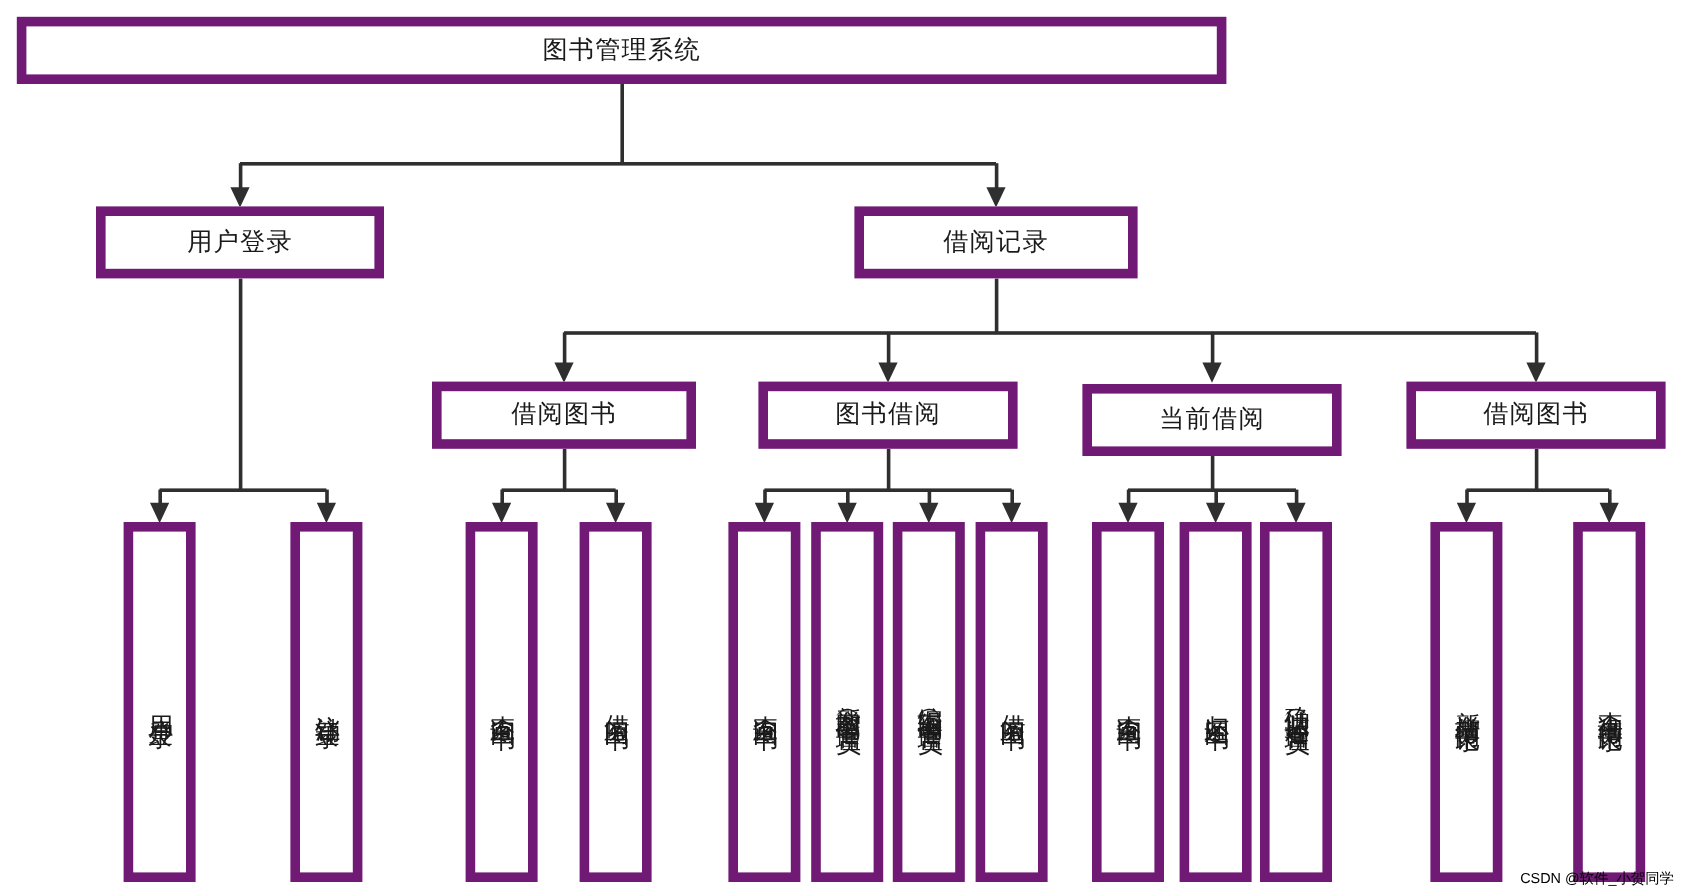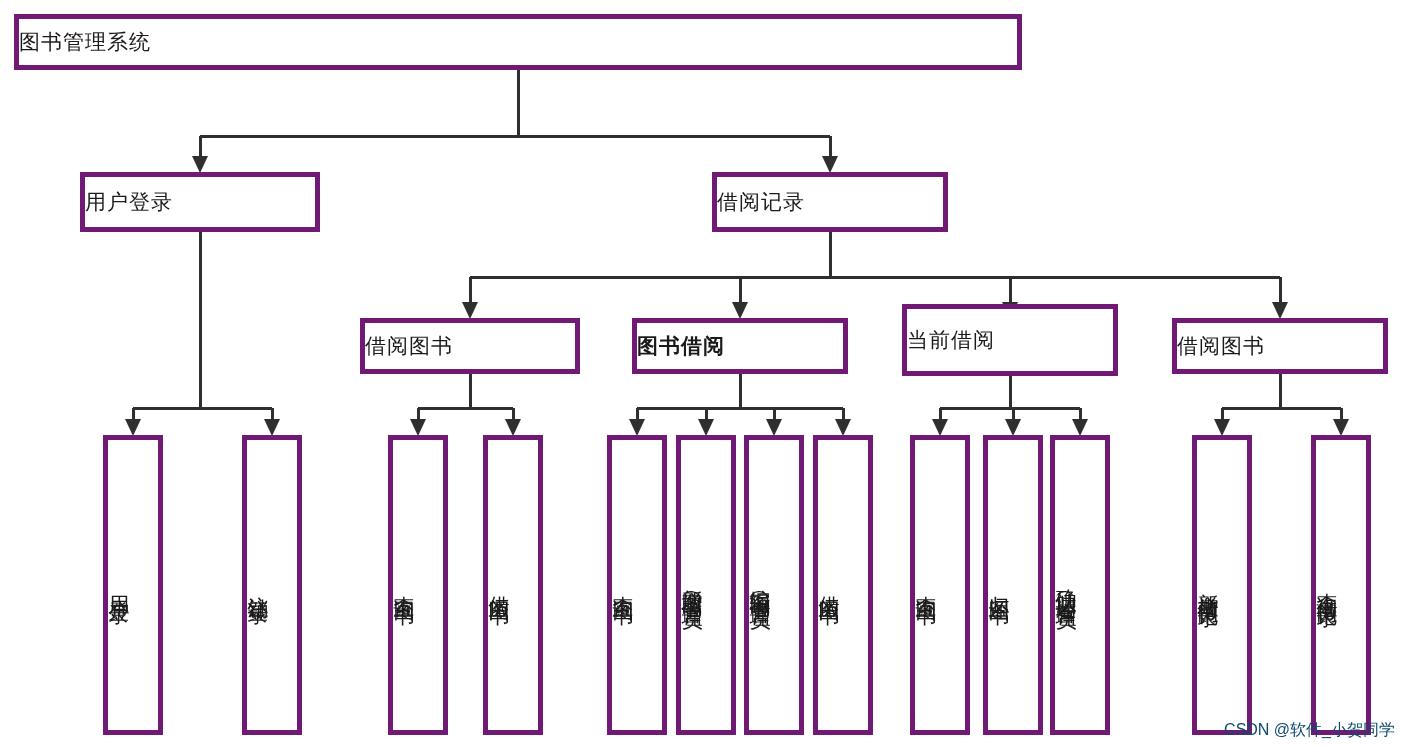--- a/index.html
+++ b/index.html
@@ -14,23 +14,24 @@
     position: relative;
     width: 1405px;
     height: 747px;
     background: #ffffff;
     overflow: hidden;
   }
   .node {
     position: absolute;
     box-sizing: border-box;
     background: #ffffff;
-    border: 5px solid #701a75;
+    border: 8px solid #701a75;
     display: flex;
     align-items: center;
+    justify-content: center;
     color: #1a1a1a;
     z-index: 2;
   }
   .node.h {
     font-size: 21px;
     letter-spacing: 1px;
     line-height: 1.2;
   }
   .node.v {
     font-size: 21px;
@@ -55,22 +56,22 @@
     height: 0;
     border-left: 8px solid transparent;
     border-right: 8px solid transparent;
     border-top: 17px solid #2f2f2f;
     z-index: 1;
   }
   #watermark {
     position: absolute;
     right: 10px;
     bottom: 6px;
-    font-size: 16px;
-    color: #0c4a6e;
+    font-size: 12px;
+    color: #000000;
     z-index: 5;
     white-space: nowrap;
     margin-top: 37px;
   }
 </style>
 </head>
 <body>
 
 <div id="canvas">
 
@@ -135,24 +136,24 @@
       </div>
       <div class="node h" style="left: 80px; top: 172px; width: 240px; height: 60px;">
         <span>用户登录</span>
       </div>
       <div class="node h" style="left: 712px; top: 172px; width: 236px; height: 60px;">
         <span>借阅记录</span>
       </div>
       <div class="node h" style="left: 360px; top: 318px; width: 220px; height: 56px;">
         <span>借阅图书</span>
       </div>
-      <div class="node h" style="left: 632px; top: 318px; width: 216px; height: 56px; font-weight: bold;">
+      <div class="node h" style="left: 632px; top: 318px; width: 216px; height: 56px;">
         <span>图书借阅</span>
       </div>
-      <div class="node h" style="left: 902px; top: 304px; width: 216px; height: 72px;">
+      <div class="node h" style="left: 902px; top: 320px; width: 216px; height: 60px;">
         <span>当前借阅</span>
       </div>
       <div class="node h" style="left: 1172px; top: 318px; width: 216px; height: 56px;">
         <span>借阅图书</span>
       </div>
       <div class="node v" style="left: 103px; top: 435px; width: 60px; height: 300px;">
         <span class="vlabel">用户登录</span>
       </div>
       <div class="node v" style="left: 242px; top: 435px; width: 60px; height: 300px;">
         <span class="vlabel">注销登录</span>

